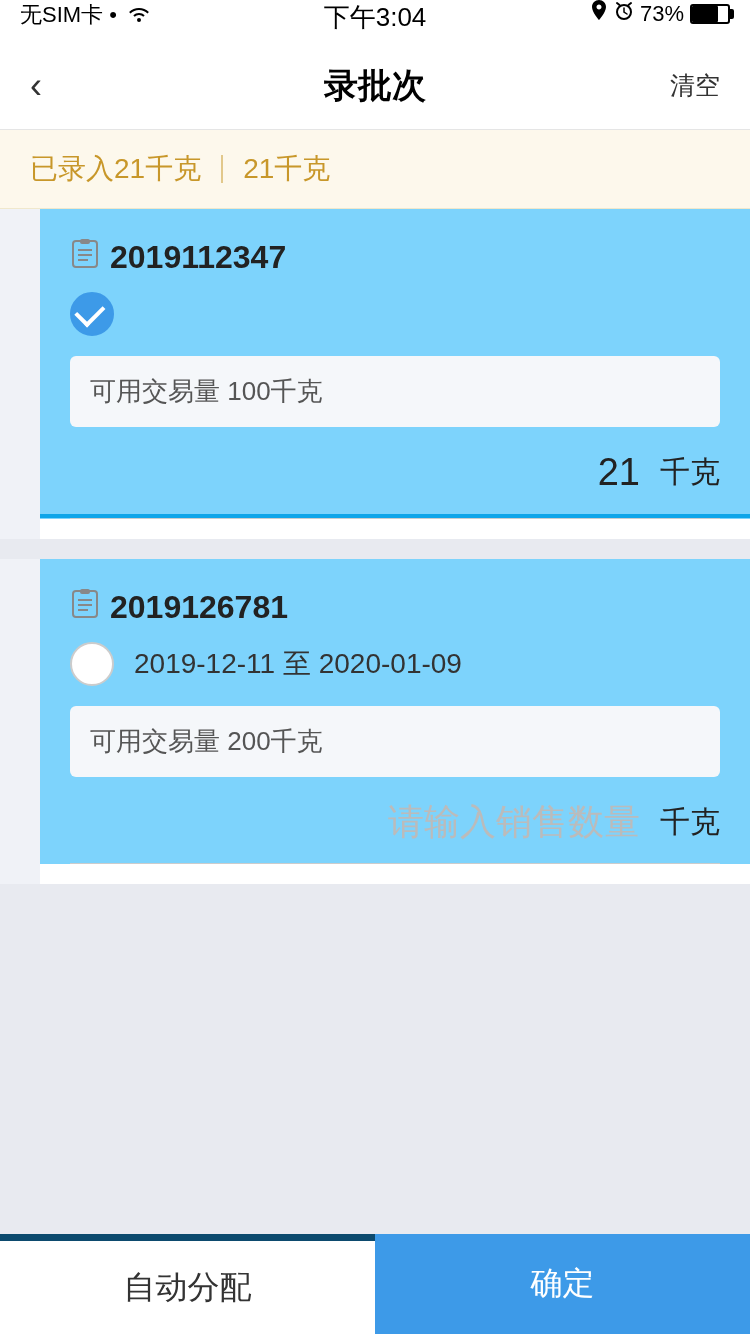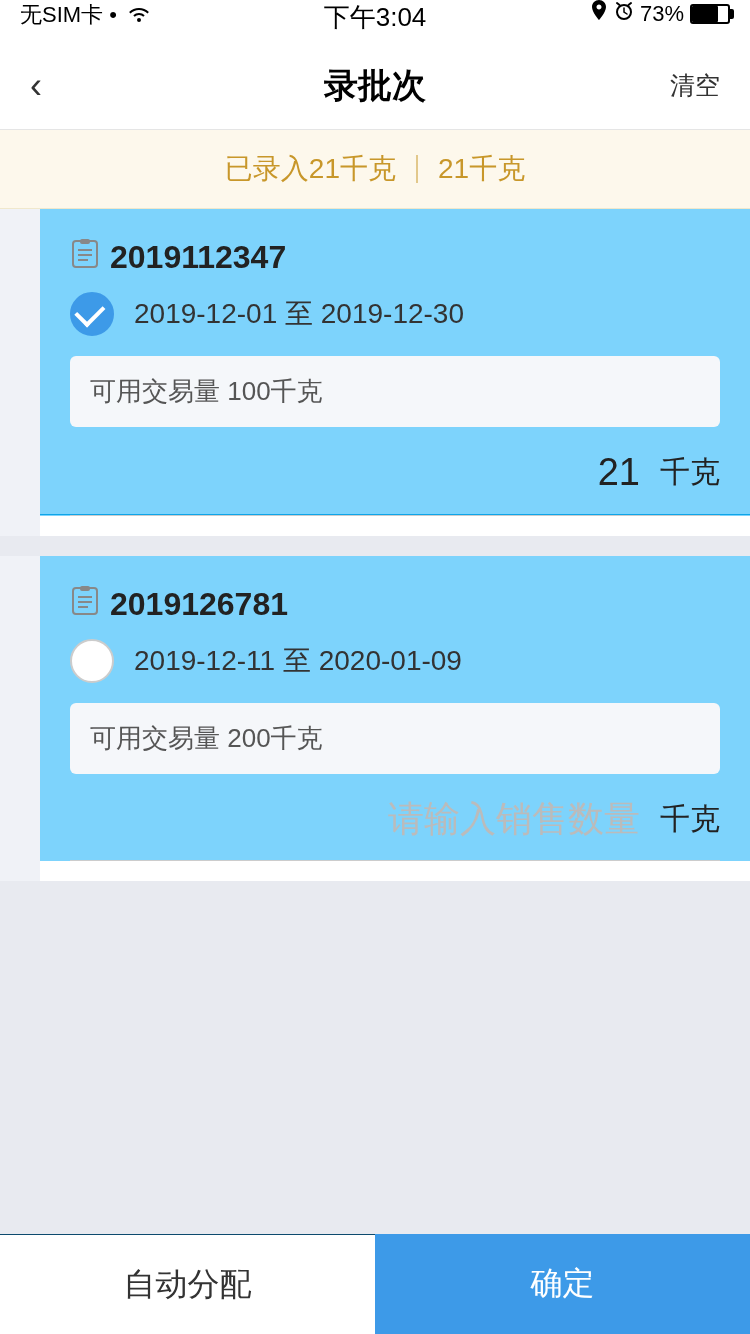--- a/index.html
+++ b/index.html
@@ -103,21 +103,20 @@
     }
 
     
     .info-banner {
       background: #fdf8ec;
       padding: 20px 30px;
       display: flex;
       align-items: center;
       gap: 20px;
       border-bottom: 1px solid #f0e8cc;
-      justify-content: center;
     }
     .info-banner-item {
       font-size: 28px;
       color: #c8972a;
     }
     .info-banner-divider {
       width: 2px;
       height: 28px;
       background: #c8972a;
       opacity: 0.5;
@@ -194,21 +193,21 @@
       color: #555;
     }
 
     
     .amount-row {
       display: flex;
       justify-content: flex-end;
       align-items: center;
       gap: 20px;
       padding: 24px 30px 20px 30px;
-      border-bottom: 1px solid #0ea5e9;
+      border-bottom: 4px solid #0ea5e9;
     }
     .amount-unit {
       font-size: 30px;
       color: #222;
     }
     .amount-input {
       border: none;
       outline: none;
       font-size: 38px;
       color: #222;
@@ -276,21 +275,21 @@
       height: 100px;
       display: flex;
     }
     .bottom-btn-left {
       flex: 1;
       background: #fff;
       border: none;
       font-size: 32px;
       color: #333;
       cursor: pointer;
-      border-top: 1px solid #0c4a6e;
+      border-top: 7px solid #0c4a6e;
       display: flex;
       align-items: center;
       justify-content: center;
     }
     .bottom-btn-right {
       flex: 1;
       background: #3d9ae8;
       border: none;
       font-size: 32px;
       color: #fff;
@@ -360,21 +359,20 @@
             <rect x="10" y="0" width="10" height="5" rx="2" fill="#888"></rect>
             <line x1="8" y1="11" x2="22" y2="11" stroke="#888" stroke-width="2"></line>
             <line x1="8" y1="16" x2="22" y2="16" stroke="#888" stroke-width="2"></line>
             <line x1="8" y1="21" x2="18" y2="21" stroke="#888" stroke-width="2"></line>
           </svg>
         </span>
         <span class="batch-number">2019112347</span>
       </div>
       <div class="batch-row">
         <div class="radio-circle checked"></div>
-        <span class="date-range">2019-12-01 至 2019-12-30</span>
       </div>
     </div>
     <div class="availability-box">可用交易量 100千克</div>
     <div class="amount-row">
       <input class="amount-input" type="text" value="21" style="">
       <span class="amount-unit">千克</span>
     </div>
     <div class="amount-underline"></div>
     <div style="height:20px;background:#fff;"></div>
   </div>

